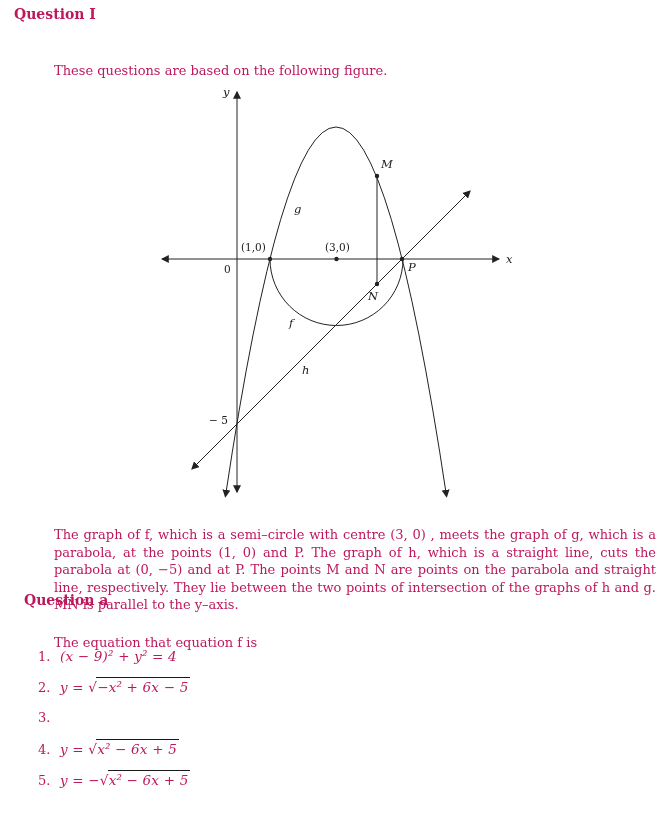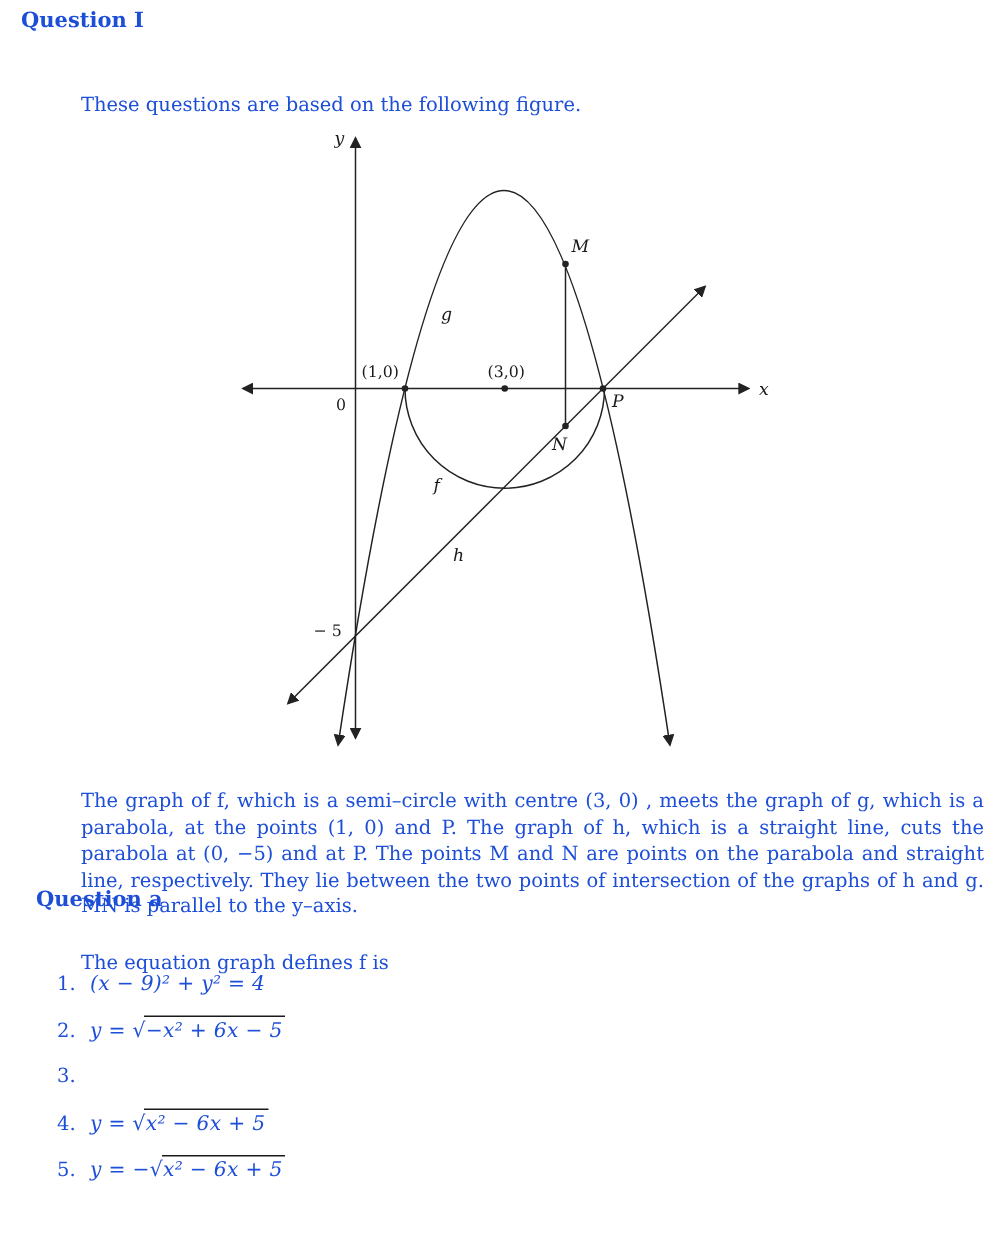--- a/index.html
+++ b/index.html
@@ -1,21 +1,21 @@
 <!DOCTYPE html>
 <html><head>
 <meta charset="utf-8">
 <style>
   html, body { margin: 0; padding: 0; background: #ffffff; }
   .page {
     position: relative;
     width: 672px;
     height: 828px;
     background: #ffffff;
-    color: #1d4ed8;
+    color: #be185d;
     font-family: "DejaVu Serif", serif;
     overflow: hidden;
   }
   .abs { position: absolute; }
   .heading {
     font-size: 14px;
     font-weight: bold;
     margin: 0;
   }
   .bodytext {
@@ -90,21 +90,21 @@
     <text class="flbl" x="381" y="168">M</text>
     <text class="flbl" x="368" y="300">N</text>
     <text class="flbl" x="408" y="271">P</text>
     <text class="frbl" x="209" y="424">− 5</text>
   </svg>
 
   <p class="abs bodytext desc" style="left:38px; top:510px; width:602px;">The graph of f, which is a semi–circle with centre (3, 0) , meets the graph of g, which is a parabola, at the points (1, 0) and P. The graph of h, which is a straight line, cuts the parabola at (0, −5) and at P. The points M and N are points on the parabola and straight line, respectively. They lie between the two points of intersection of the graphs of h and g. MN is parallel to the y–axis.</p>
 
   <h2 class="abs heading" style="left:24px; top:592px;">Question a</h2>
 
-  <p class="abs bodytext" style="left:38px; top:618px; width:560px;">The equation graph defines f is</p>
+  <p class="abs bodytext" style="left:38px; top:618px; width:560px;">The equation that equation f is</p>
 
   <div class="abs" style="left:38px; top:648px; width:560px;">
 
     <div class="option-row">
       <span class="onum">1.</span>
       <span class="eq"><span>(x − 9)² + y² = 4</span><span class="radicand"></span></span>
     </div>
 
     <div class="option-row">
       <span class="onum">2.</span>

